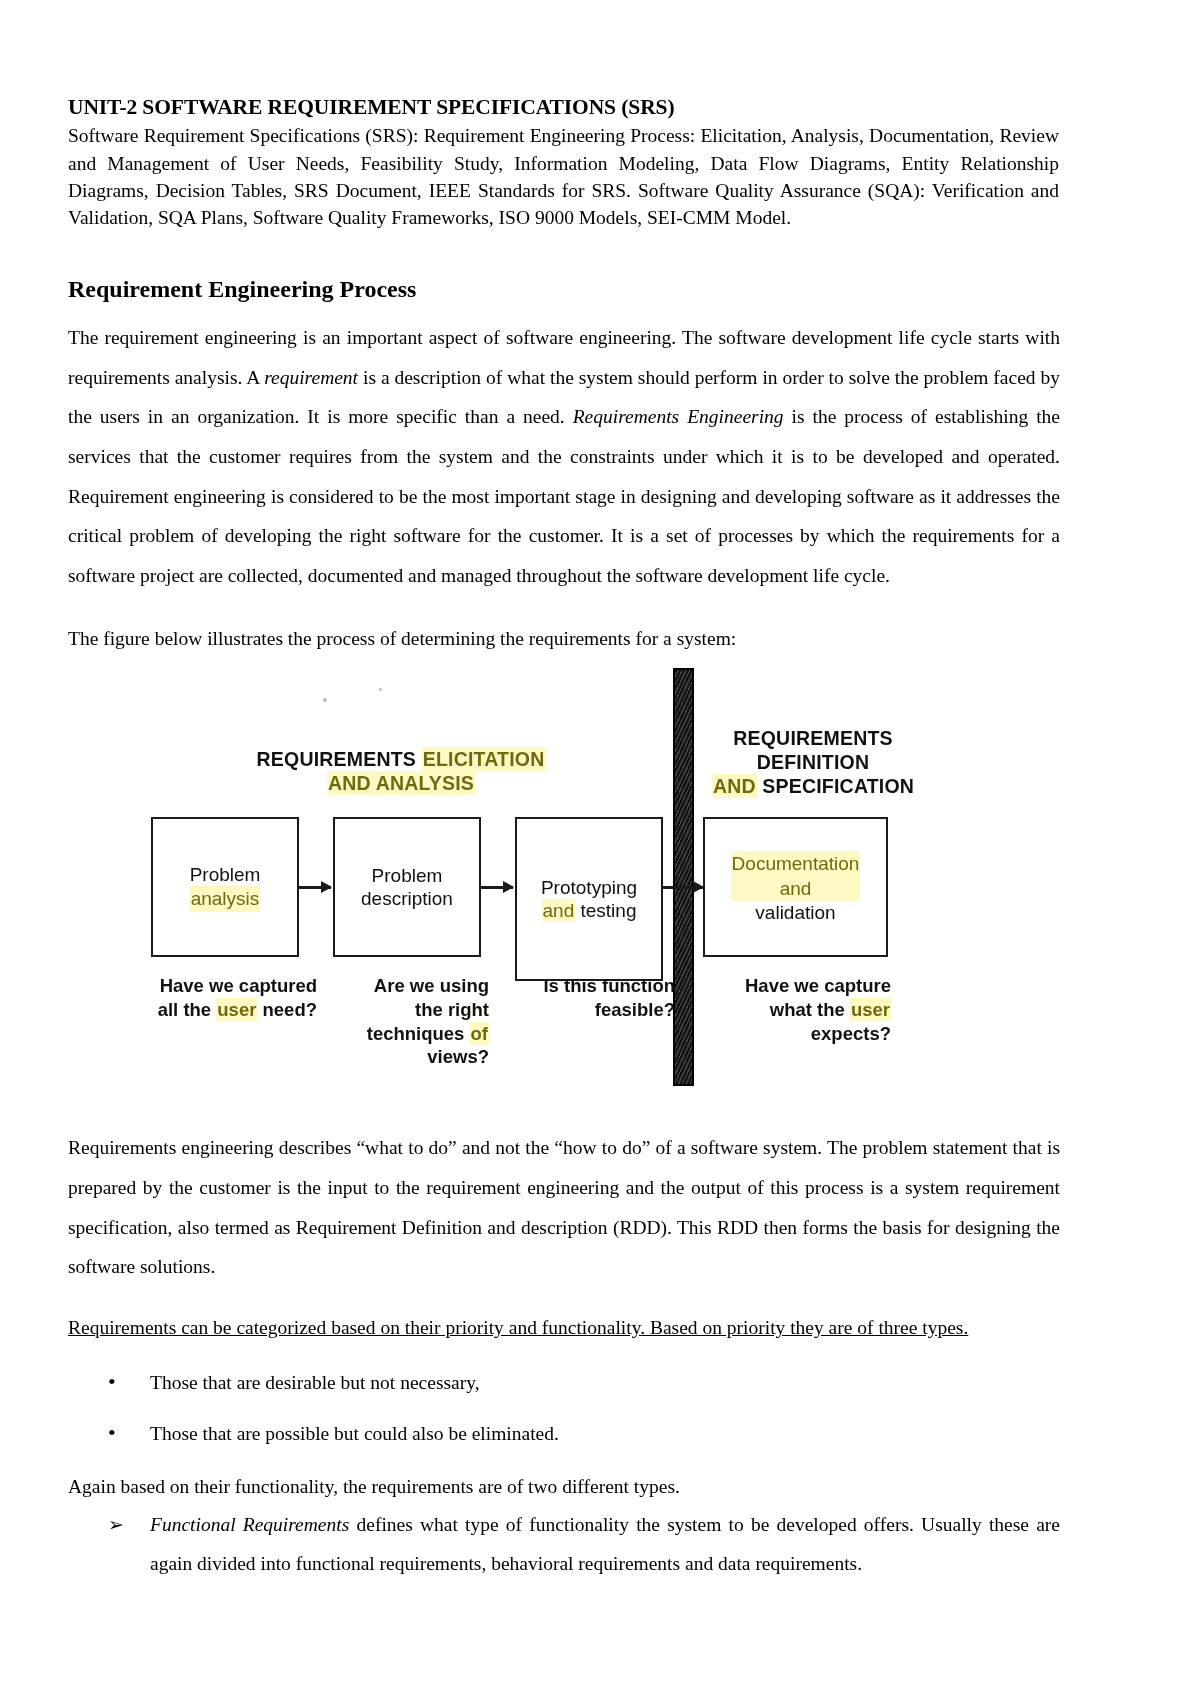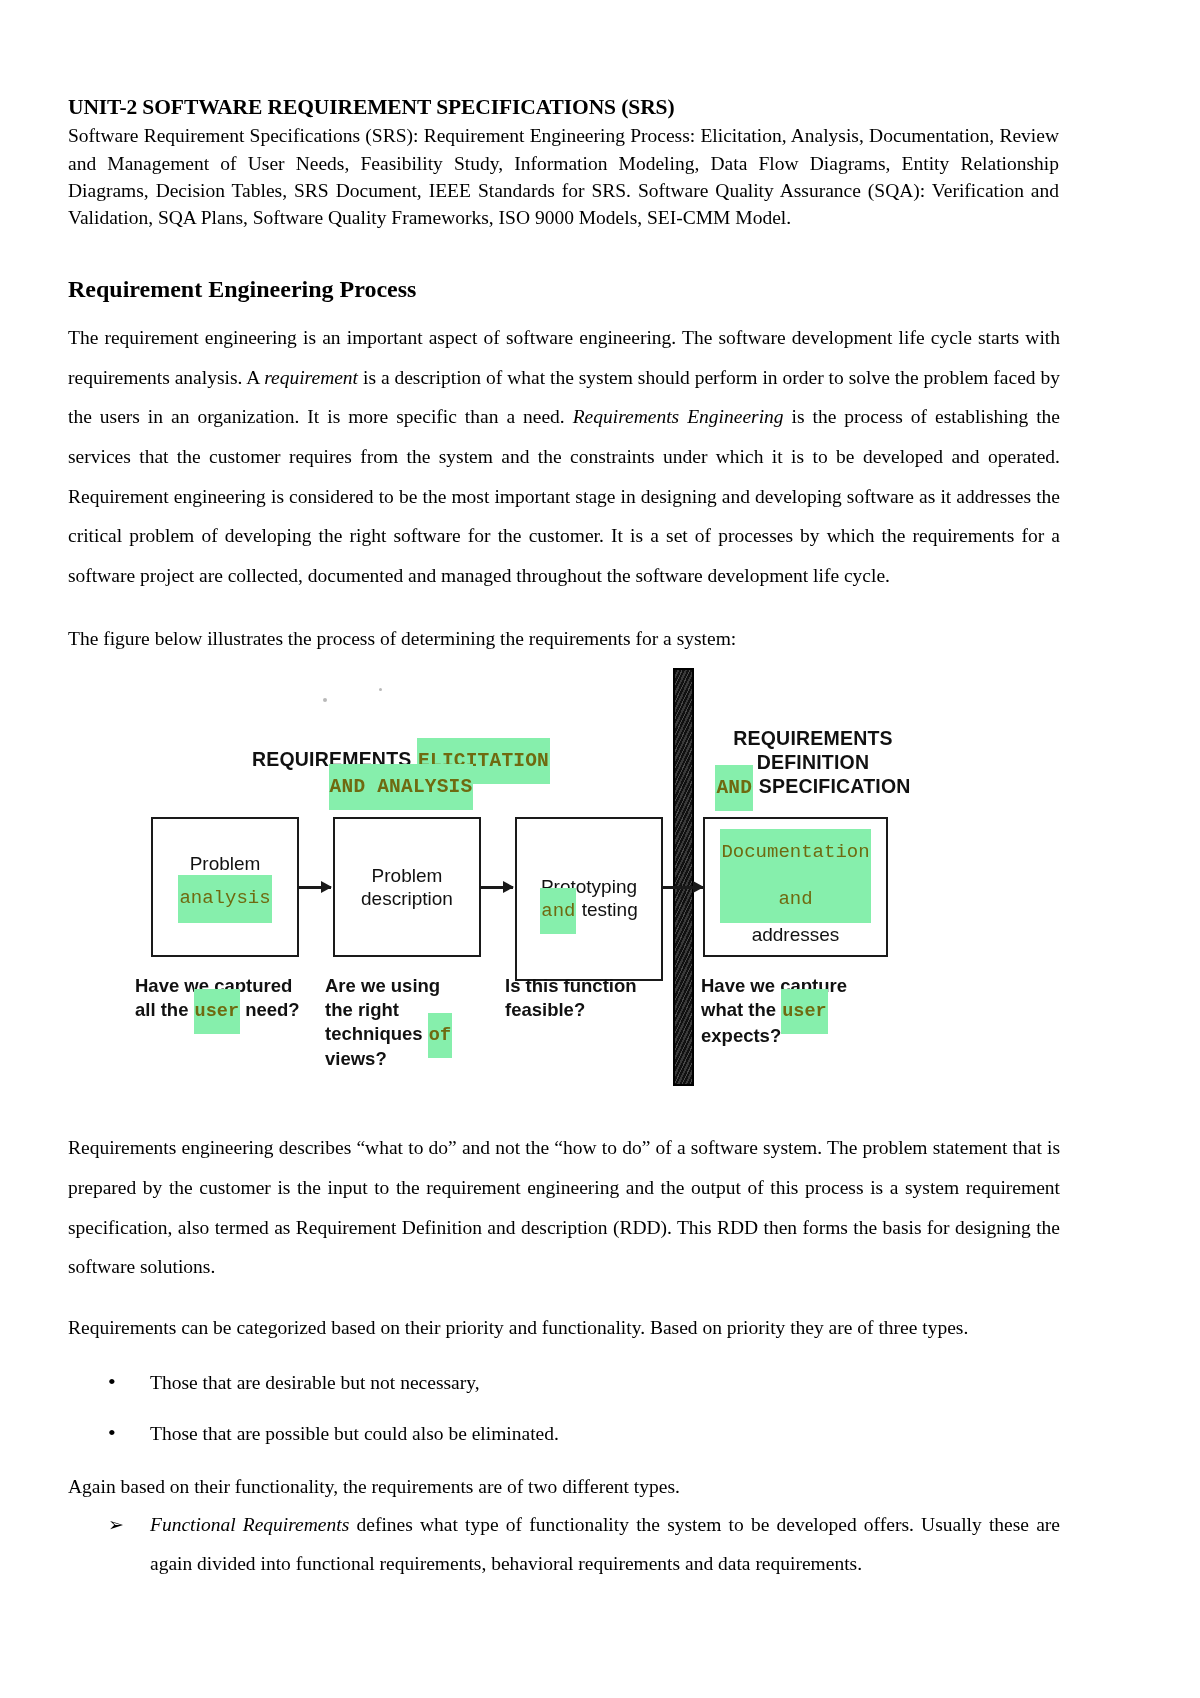--- a/index.html
+++ b/index.html
@@ -43,20 +43,21 @@
     line-height: 1.2;
   }
   .body-para {
     font-size: 19.5px;
     line-height: 2.03;
     text-align: justify;
     margin: 0;
   }
   .body-para.tight {
     line-height: 1.55;
+    text-decoration: underline;
   }
   .lead-line {
     font-size: 19.5px;
     line-height: 1.6;
     margin: 28px 0 0 0;
   }
   .figure-caption {
     font-size: 16px;
     line-height: 1.4;
     margin: 22px 0 0 0;
@@ -93,24 +94,23 @@
     top: 66px;
     width: 300px;
   }
   .hdr-right {
     left: 555px;
     top: 45px;
     width: 230px;
     text-align: center;
   }
   .hl {
-    background: #86efac;
+    background: #fef9c3;
     color: #6f6a10;
-    padding: 12px 1px;
-    font-family: Liberation Mono, monospace;
+    padding: 1px 1px;
   }
   .box {
     position: absolute;
     border: 2.2px solid #1a1a1a;
     background: #ffffff;
     box-sizing: border-box;
     display: flex;
     align-items: center;
     justify-content: center;
     font-family: "Liberation Sans", "DejaVu Sans", sans-serif;
@@ -156,21 +156,21 @@
       #181818;
     border: 2px solid #000;
     box-sizing: border-box;
   }
   .qtext {
     position: absolute;
     font-family: "Liberation Sans", "DejaVu Sans", sans-serif;
     font-weight: bold;
     font-size: 18.5px;
     line-height: 1.28;
-    text-align: left;
+    text-align: right;
     color: #111;
     top: 292px;
   }
   .q-1 { left: -8px; width: 182px; }
   .q-2 { left: 182px; width: 164px; }
   .q-3 { left: 362px; width: 170px; }
   .q-4 { left: 558px; width: 190px; }
 
   .speck {
     position: absolute;
@@ -278,21 +278,21 @@
         <div>
           <span class="l">Prototyping</span>
           <span class="l"><span class="hl">and</span><span> testing</span></span>
         </div>
       </div>
 
       <div class="box box-4">
         <div>
           <span class="l hl">Documentation</span>
           <span class="l hl">and</span>
-          <span class="l">addresses</span>
+          <span class="l">validation</span>
         </div>
       </div>
 
       <div class="arrow arrow-1"></div>
       <div class="arrow arrow-2"></div>
       <div class="arrow arrow-3"></div>
 
       <div class="qtext q-1">
         <span>Have we captured</span><br>
         <span>all the </span><span class="hl">user</span><span> need?</span>

